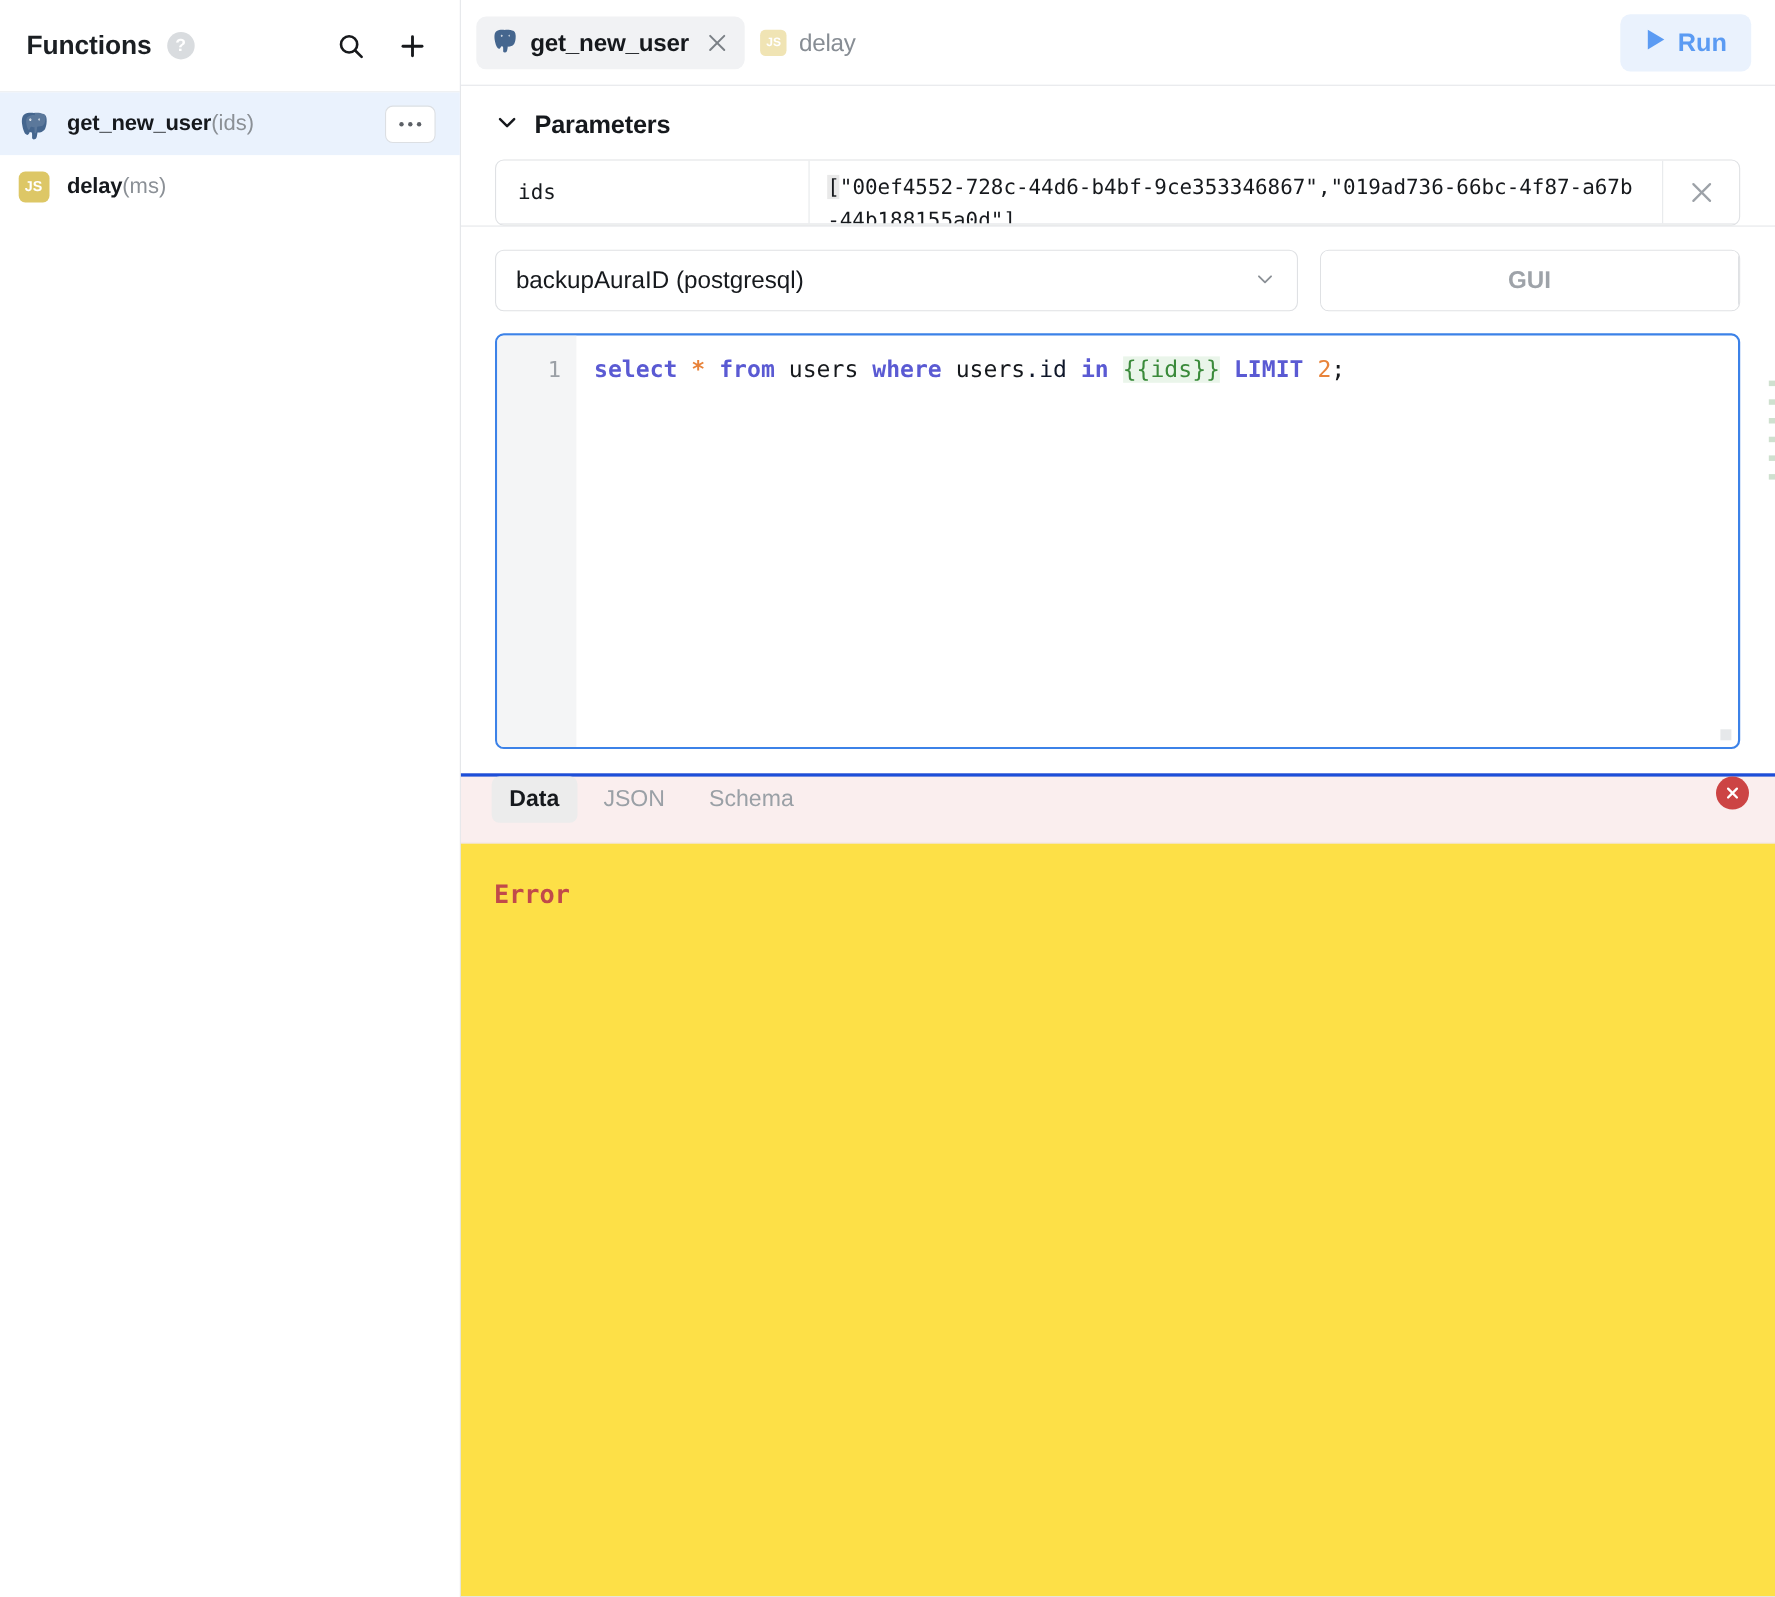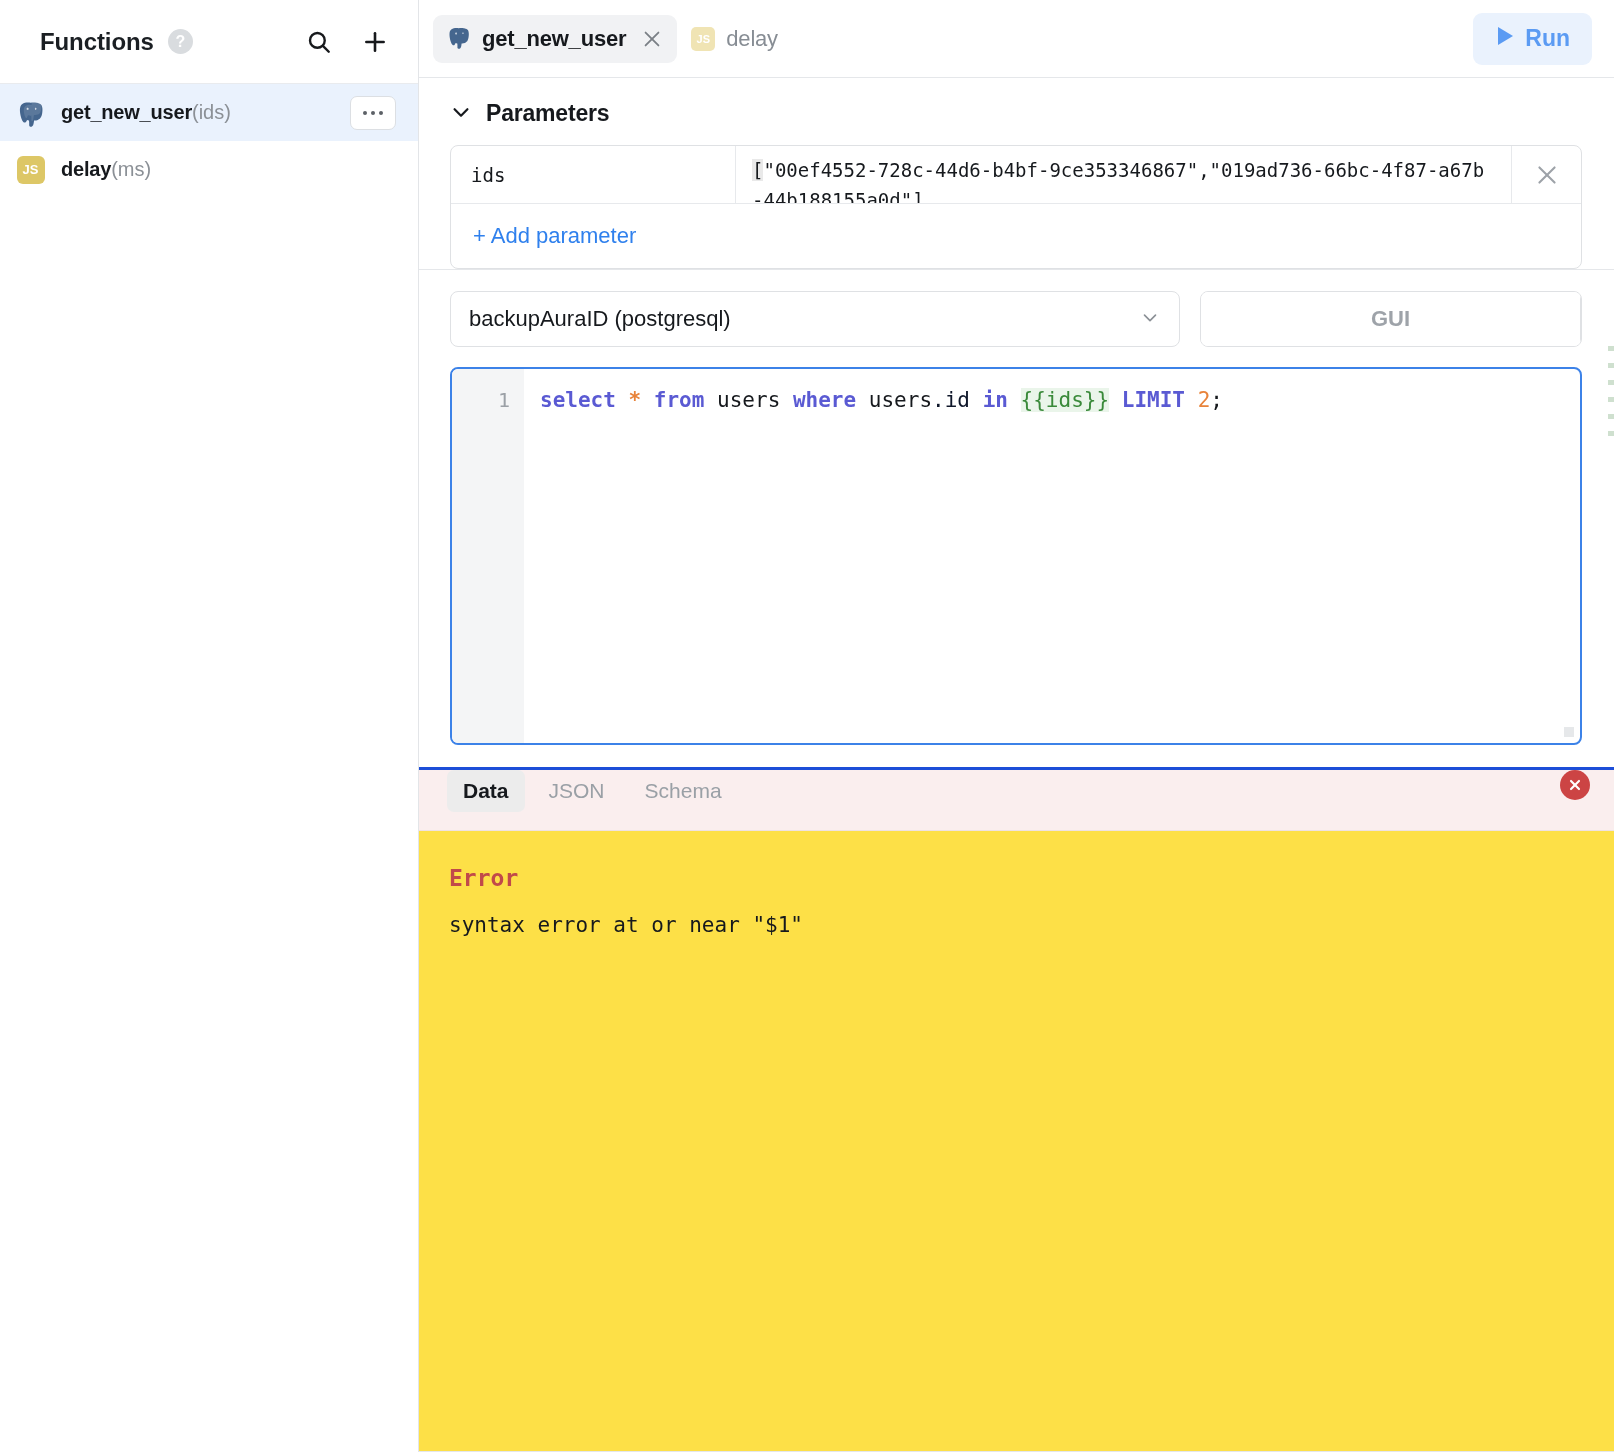--- a/index.html
+++ b/index.html
@@ -14,21 +14,21 @@
   
   .sidebar {
     width: 419px; height: 100%;
     background: #ffffff;
     border-right: 1px solid #e3e5e8;
     display: flex; flex-direction: column;
   }
   .sidebar-header {
     height: 84px; min-height: 84px;
     display: flex; align-items: center;
-    padding: 0 26px 0 40px;
+    padding: 0 26px 0 24px;
     border-bottom: 1px solid #e9ebee;
   }
   .sidebar-title {
     font-size: 24px; font-weight: 600; color: #1b1f23;
     letter-spacing: -0.1px;
   }
   .help-badge {
     width: 25px; height: 25px; border-radius: 50%;
     background: #d9dcdf; color: #ffffff;
     font-size: 16px; font-weight: 700;
@@ -328,21 +328,20 @@
         <div class="param-row">
           <div class="param-key">ids</div>
           <div class="param-val"><span class="brk">[</span><span>"00ef4552-728c-44d6-b4bf-9ce353346867","019ad736-66bc-4f87-a67b-44b188155a0d"]</span></div>
           <div class="param-del">
             <svg width="26" height="26" viewBox="0 0 24 24" fill="none" stroke="currentColor" stroke-width="1.9" stroke-linecap="round">
               <line x1="5" y1="5" x2="19" y2="19"></line>
                 <line x1="19" y1="5" x2="5" y2="19"></line>
             </svg>
           </div>
         </div>
-        <div class="add-param">+ Add parameter</div>
       </div>
     </div>
 
     <div class="ds-row">
       <div class="ds-select">
         <span class="ds-select-label">backupAuraID (postgresql)</span>
         <span class="ds-chevron">
           <svg width="22" height="22" viewBox="0 0 24 24" fill="none" stroke="currentColor" stroke-width="1.8" stroke-linecap="round" stroke-linejoin="round">
             <polyline points="6,10 12,16 18,10"></polyline>
           </svg>
@@ -368,21 +367,20 @@
         <div class="rtab">Schema</div>
         <div class="err-circle">
           <svg width="16" height="16" viewBox="0 0 24 24" fill="none" stroke="#ffffff" stroke-width="3.2" stroke-linecap="round">
             <line x1="6" y1="6" x2="18" y2="18"></line>
               <line x1="18" y1="6" x2="6" y2="18"></line>
           </svg>
         </div>
       </div>
       <div class="results-body">
         <div class="err-title">Error</div>
-        <div class="err-msg">syntax error at or near "$1"</div>
       </div>
     </div>
 
     <div class="minimap">
       <i></i>
       <i></i>
       <i></i>
       <i></i>
       <i></i>
       <i></i>

